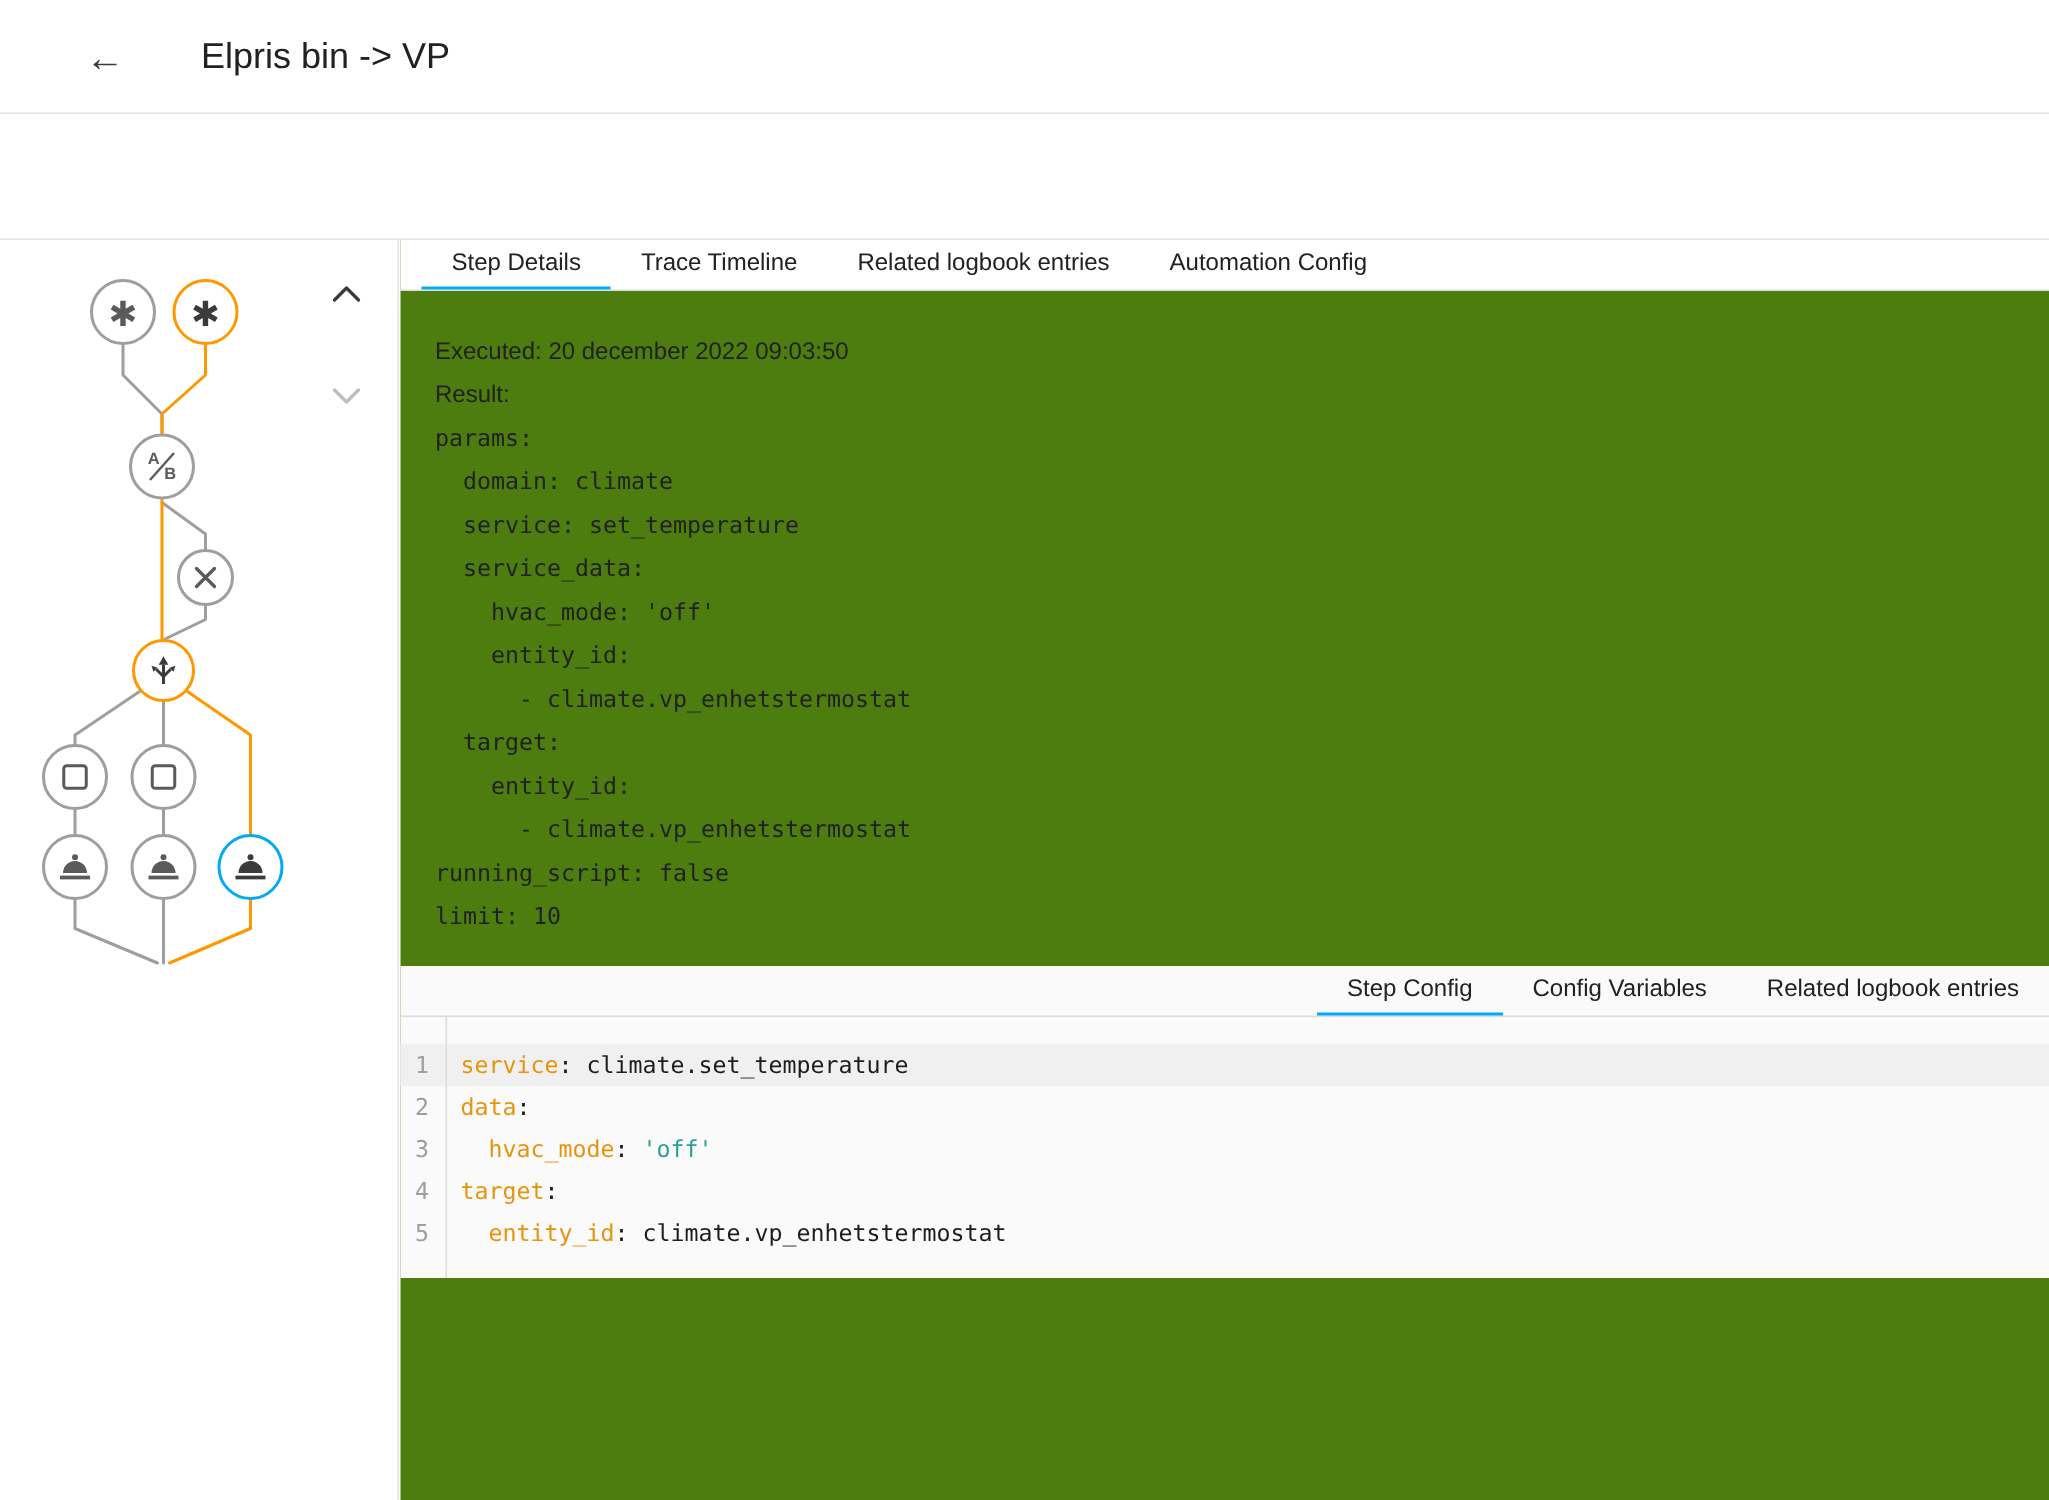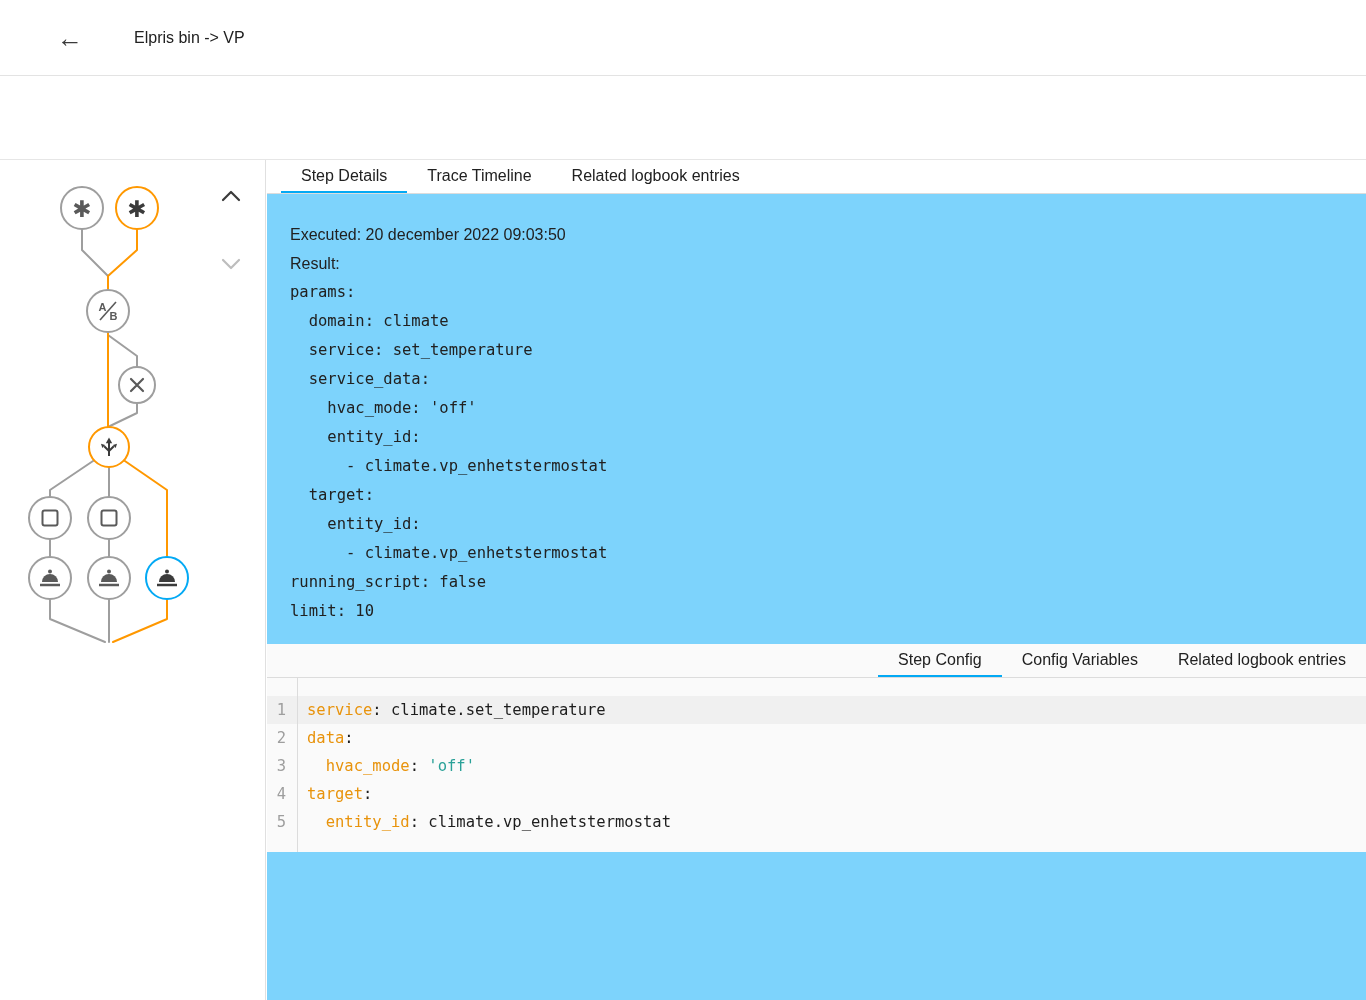--- a/index.html
+++ b/index.html
@@ -5,21 +5,21 @@
   * { margin:0; padding:0; box-sizing:border-box; }
   body { background:#fff; }
   .app { position:relative; width:1366px; height:1000px; background:#fff;
          font-family:"Liberation Sans",sans-serif; color:#212121; overflow:hidden; }
 
   
   .top-header { position:absolute; top:0; left:0; width:100%; height:76px;
                 border-bottom:1px solid #e3e3e3; display:flex; align-items:center; background:#fff; }
   .back-btn { margin-left:52px; width:36px; height:36px; border:none; background:none;
               font-size:26px; color:#3a3a3a; cursor:pointer; line-height:36px; }
-  .page-title { margin-left:46px; font-size:16px; font-weight:400; color:#212121; }
+  .page-title { margin-left:46px; font-size:24px; font-weight:400; color:#212121; }
 
   
   .toolbar { position:absolute; top:76px; left:0; width:100%; height:84px;
              border-bottom:1px solid #e6e6e6; background:#fff; }
   .prev-run-btn { position:absolute; left:912px; top:110px; width:42px; height:22px;
                   background:none; border:none; cursor:pointer; }
   .next-run-btn { position:absolute; left:1256px; top:110px; width:42px; height:22px;
                   background:none; border:none; cursor:pointer; }
   .run-select { position:absolute; left:963px; top:106px; width:276px; height:29px;
                 font-family:"Liberation Sans",sans-serif; font-size:15.5px; color:#111;
@@ -40,21 +40,21 @@
   .node { cursor:pointer; }
   .node .glyph { fill:#3b3b3b; stroke:none; }
   .node .glyph-stroke { stroke:#3b3b3b; fill:none; }
   .node.gray .glyph { fill:#5a5a5a; }
   .node.gray .glyph-stroke { stroke:#5a5a5a; }
   .tpath { fill:none; stroke-width:2px; stroke-linejoin:round; stroke-linecap:round; }
   .tpath.gray { stroke:#9e9e9e; }
   .tpath.orange { stroke:#ff9800; }
 
   
-  .main { position:absolute; top:160px; left:267px; width:1099px; height:840px; background:#7dd3fc; }
+  .main { position:absolute; top:160px; left:267px; width:1099px; height:840px; background:#4d7c0f; }
 
   .tabbar { display:flex; align-items:stretch; height:34px; padding-left:14px;
             border-bottom:1px solid #dcdcdc; background:#fff; }
   .tab { border:none; background:none; font-family:"Liberation Sans",sans-serif;
          font-size:16px; color:#212121; padding:0 20px; cursor:pointer;
          border-bottom:2px solid transparent; }
   .tab.active { border-bottom:2px solid #03a9f4; }
 
   .details { padding:26px 15px 0 23px; }
   .sans-line { font-size:16px; line-height:29px; white-space:pre; }
@@ -206,20 +206,21 @@
       </svg>
     </button>
   </div>
 
   <div class="main">
 
     <div class="tabbar">
       <button class="tab active">Step Details</button>
       <button class="tab">Trace Timeline</button>
       <button class="tab">Related logbook entries</button>
+      <button class="tab">Automation Config</button>
     </div>
 
     <div class="details">
       <div class="sans-line">Executed: 20 december 2022 09:03:50</div>
       <div class="sans-line">Result:</div>
       <div class="yaml-line">params:</div>
       <div class="yaml-line">  domain: climate</div>
       <div class="yaml-line">  service: set_temperature</div>
       <div class="yaml-line">  service_data:</div>
       <div class="yaml-line">    hvac_mode: 'off'</div>

